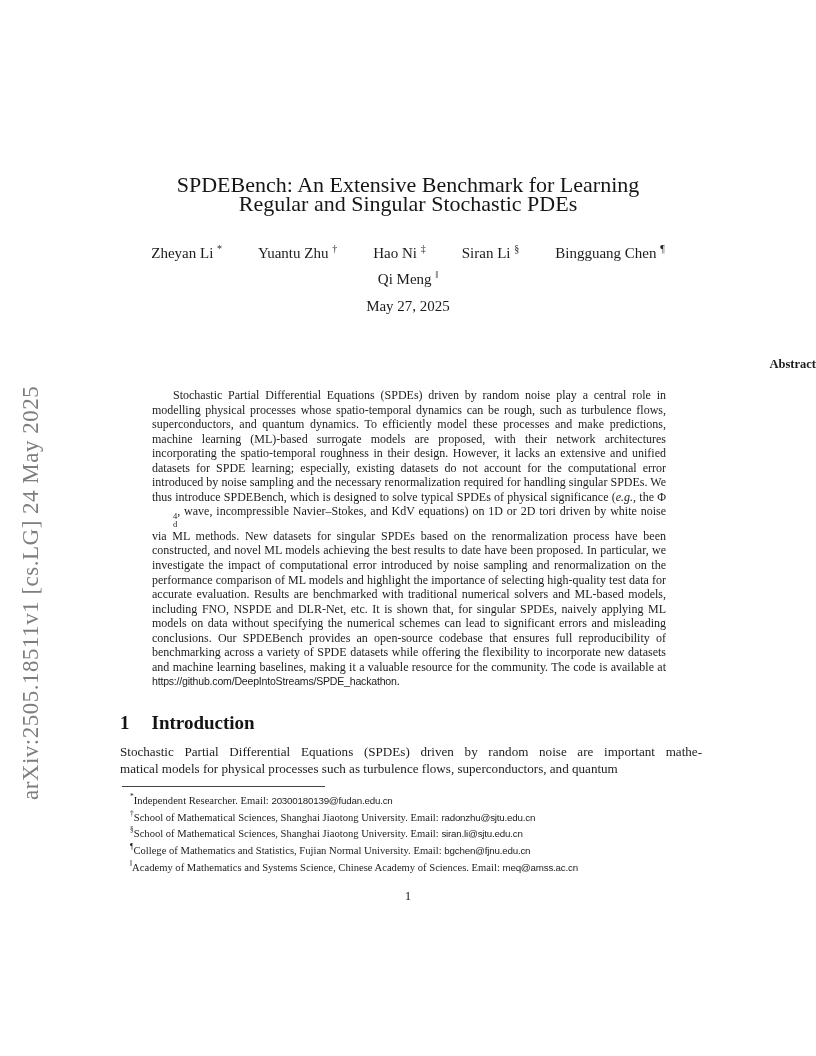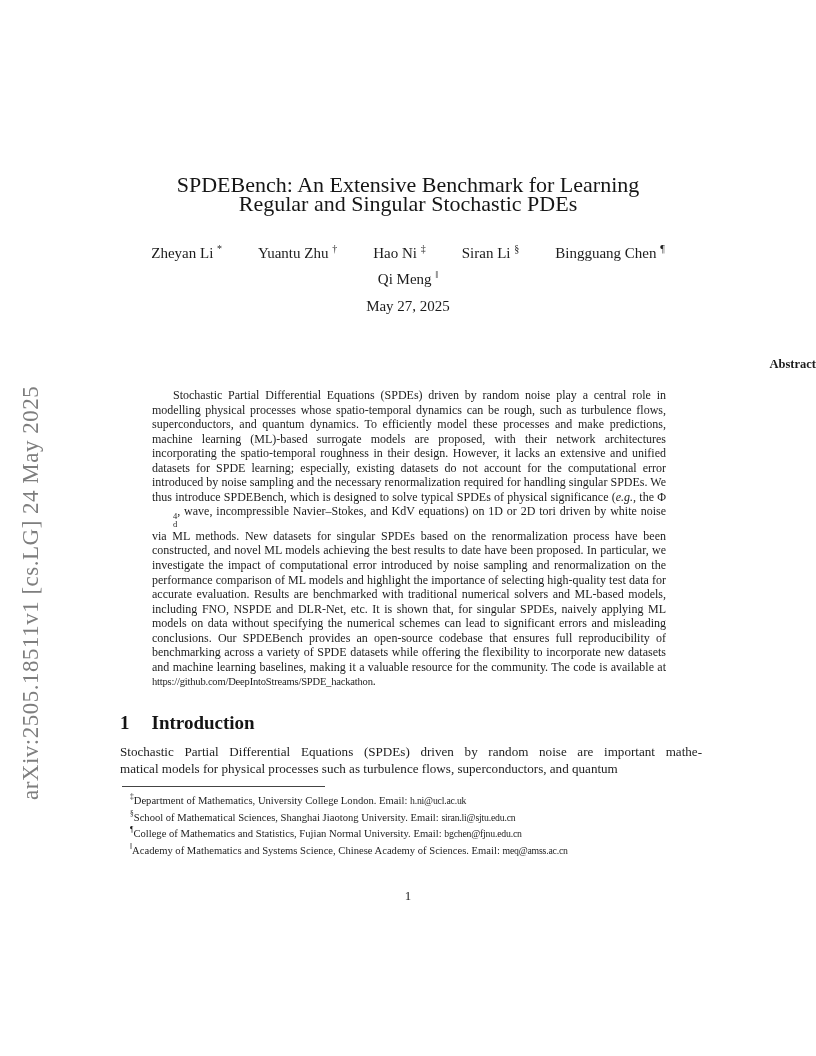--- a/index.html
+++ b/index.html
@@ -74,21 +74,21 @@
     top: 376px;
     left: 152px;
     width: 514px;
     font-size: 12px;
     line-height: 14.55px;
     text-align: justify;
     text-indent: 21px;
   }
   .italic { font-style: italic; }
   .mono {
-    font-family: Liberation Serif, serif;
+    font-family: Liberation Sans, sans-serif;
     font-size: 0.88em;
     letter-spacing: -0.2px;
   }
   .phi-scripts {
     display: inline-flex;
     flex-direction: column;
     align-items: flex-start;
     vertical-align: -0.42em;
     font-size: 8.5px;
     line-height: 1.0;
@@ -177,21 +177,22 @@
         </span></span><span>, wave, incompressible Navier–Stokes, and KdV equations) on 1D or 2D tori driven by white noise via ML methods. New datasets for singular SPDEs based on the renormalization process have been constructed, and novel ML models achieving the best results to date have been proposed. In particular, we investigate the impact of computational error introduced by noise sampling and renormalization on the performance comparison of ML models and highlight the importance of selecting high-quality test data for accurate evaluation. Results are benchmarked with traditional numerical solvers and ML-based models, including FNO, NSPDE and DLR-Net, etc. It is shown that, for singular SPDEs, naively applying ML models on data without specifying the numerical schemes can lead to significant errors and misleading conclusions. Our SPDEBench provides an open-source codebase that ensures full reproducibility of benchmarking across a variety of SPDE datasets while offering the flexibility to incorporate new datasets and machine learning baselines, making it a valuable resource for the community. The code is available at </span><span class="mono">https://github.com/DeepIntoStreams/SPDE_hackathon</span><span>.</span></p>
 
   <div class="section-heading"><span>1</span><span class="sec-title">Introduction</span></div>
 
   <div class="intro-line intro-line1">Stochastic Partial Differential Equations (SPDEs) driven by random noise are important mathe-</div>
   <div class="intro-line intro-line2">matical models for physical processes such as turbulence flows, superconductors, and quantum</div>
 
   <div class="footnote-rule"></div>
 
   <div class="footnotes">
-    <div class="footnote"><sup>‡</sup><span>Department of Mathematics, University College London. Email: </span><span class="mono">h.ni@ucl.ac.uk</span></div>
+    <div class="footnote"><sup>*</sup><span>Independent Researcher. Email: </span><span class="mono">20300180139@fudan.edu.cn</span></div>
+    <div class="footnote"><sup>†</sup><span>School of Mathematical Sciences, Shanghai Jiaotong University. Email: </span><span class="mono">radonzhu@sjtu.edu.cn</span></div>
     <div class="footnote"><sup>§</sup><span>School of Mathematical Sciences, Shanghai Jiaotong University. Email: </span><span class="mono">siran.li@sjtu.edu.cn</span></div>
     <div class="footnote"><sup>¶</sup><span>College of Mathematics and Statistics, Fujian Normal University. Email: </span><span class="mono">bgchen@fjnu.edu.cn</span></div>
     <div class="footnote"><sup>‖</sup><span>Academy of Mathematics and Systems Science, Chinese Academy of Sciences. Email: </span><span class="mono">meq@amss.ac.cn</span></div>
   </div>
 
   <div class="page-number">1</div>
 
 </div>
 
 </body></html>

